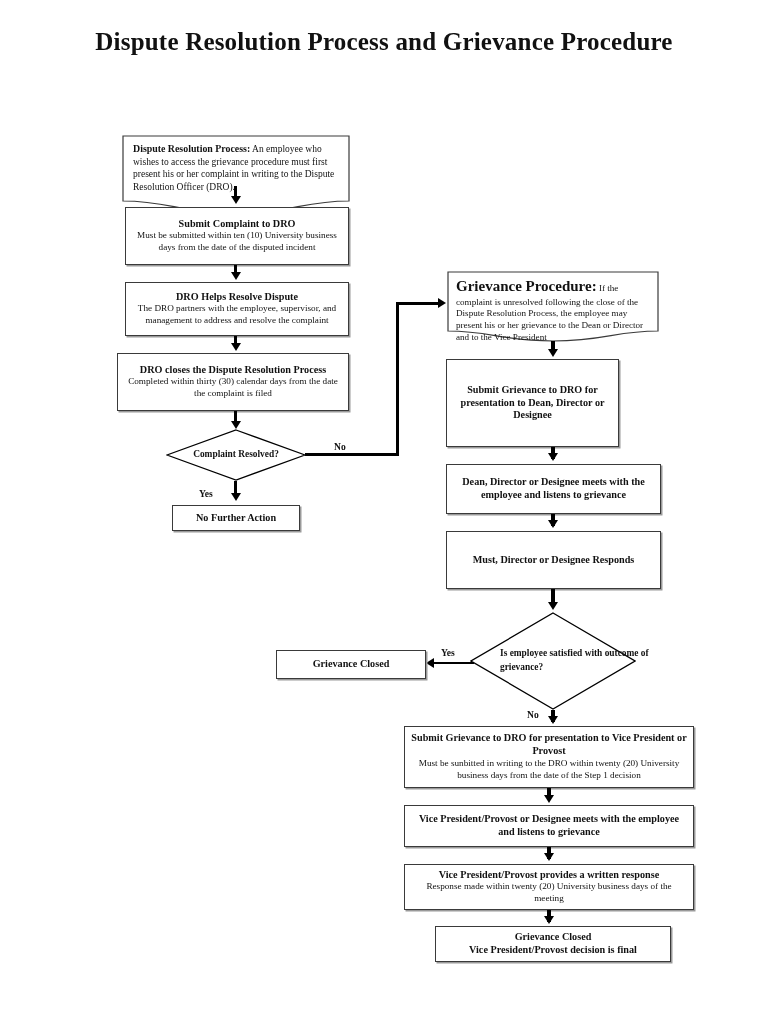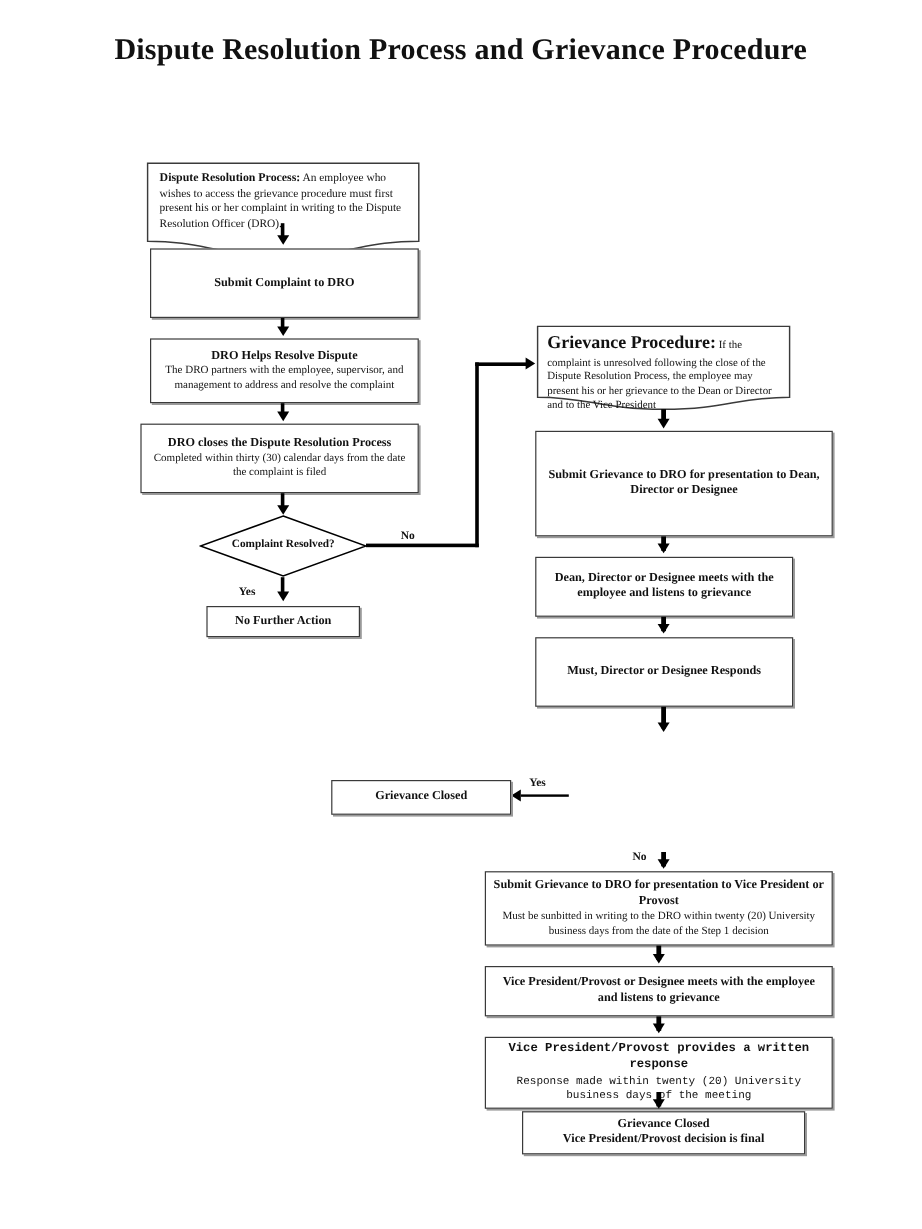--- a/index.html
+++ b/index.html
@@ -159,20 +159,21 @@
     <div class="doctext">
       <span class="hd">Dispute Resolution Process:</span><span class="bd"> An employee who wishes to access the grievance procedure must first present his or her complaint in writing to the Dispute Resolution Officer (DRO).</span>
     </div>
   </div>
 
   <div class="conn" style="left:234px; top:186px; width:3px; height:12px;"></div>
   <div class="arrow-down" style="left:231px; top:196px;"></div>
 
   <div class="node" style="left:125px; top:207px; width:224px; height:58px;">
     <span class="hd">Submit Complaint to DRO</span>
+    <span class="bd">Must be submitted within ten (10) University business days from the date of the disputed incident</span>
   </div>
 
   <div class="conn" style="left:234px; top:265px; width:3px; height:10px;"></div>
   <div class="arrow-down" style="left:231px; top:272px;"></div>
 
   <div class="node" style="left:125px; top:282px; width:224px; height:54px;">
     <span class="hd">DRO Helps Resolve Dispute</span>
     <span class="bd">The DRO partners with the employee, supervisor, and management to address and resolve the complaint</span>
   </div>
 
@@ -213,41 +214,47 @@
       <path d="M1,1 L211,1 L211,60 C168,60 158,70 106,70 C54,70 44,60 1,60 Z" fill="#ffffff" stroke="#3a3a3a" stroke-width="1.2"></path>
     </svg>
     <div class="doctext" style="padding:6px 8px 0 9px; font-size:9.1px; line-height:1.30;">
       <span class="hd" style="font-size:15px;">Grievance Procedure:</span><span class="bd"> If the complaint is unresolved following the close of the Dispute Resolution Process, the employee may present his or her grievance to the Dean or Director and to the Vice President</span>
     </div>
   </div>
 
   <div class="conn" style="left:551px; top:341px; width:4px; height:12px;"></div>
   <div class="arrow-down" style="left:548px; top:349px;"></div>
 
-  <div class="node" style="left:446px; top:359px; width:248px; height:88px;">
+  <div class="node" style="left:446px; top:359px; width:173px; height:88px;">
     <span class="hd">Submit Grievance to DRO for presentation to Dean, Director or Designee</span>
   </div>
 
   <div class="conn" style="left:551px; top:447px; width:4px; height:12px;"></div>
   <div class="arrow-down" style="left:548px; top:453px;"></div>
 
   <div class="node" style="left:446px; top:464px; width:215px; height:50px;">
     <span class="hd">Dean, Director or Designee meets with the employee and listens to grievance</span>
   </div>
 
   <div class="conn" style="left:551px; top:514px; width:4px; height:12px;"></div>
   <div class="arrow-down" style="left:548px; top:520px;"></div>
 
   <div class="node" style="left:446px; top:531px; width:215px; height:58px;">
     <span class="hd">Must, Director or Designee Responds</span>
   </div>
 
   <div class="conn" style="left:551px; top:589px; width:4px; height:18px;"></div>
   <div class="arrow-down" style="left:548px; top:602px;"></div>
 
+  <div class="diamond" style="left:470px; top:612px; width:166px; height:98px;">
+    <svg viewBox="0 0 166 98" preserveAspectRatio="none">
+      <polygon points="83,1 165,49 83,97 1,49" fill="#ffffff" stroke="#000000" stroke-width="1.3"></polygon>
+    </svg>
+    <div class="dtext" style="padding:0 30px;">Is employee satisfied with outcome of grievance?</div>
+  </div>
 
   <div class="conn" style="left:434px; top:662px; width:40px; height:2px;"></div>
   <div class="arrow-left" style="left:426px; top:658px;"></div>
   <div class="edge-label" style="left:441px; top:647px;">Yes</div>
 
   <div class="node" style="left:276px; top:650px; width:150px; height:29px;">
     <span class="hd">Grievance Closed</span>
   </div>
 
   <div class="conn" style="left:551px; top:710px; width:4px; height:12px;"></div>
@@ -262,21 +269,21 @@
   <div class="conn" style="left:547px; top:788px; width:4px; height:12px;"></div>
   <div class="arrow-down" style="left:544px; top:795px;"></div>
 
   <div class="node" style="left:404px; top:805px; width:290px; height:42px;">
     <span class="hd">Vice President/Provost or Designee meets with the employee and listens to grievance</span>
   </div>
 
   <div class="conn" style="left:547px; top:847px; width:4px; height:12px;"></div>
   <div class="arrow-down" style="left:544px; top:853px;"></div>
 
-  <div class="node" style="left:404px; top:864px; width:290px; height:60px;font-family:Liberation Mono, monospace;">
+  <div class="node" style="left:404px; top:864px; width:290px; height:46px;">
     <span class="hd">Vice President/Provost provides a written response</span>
     <span class="bd">Response made within twenty (20) University business days of the meeting</span>
   </div>
 
   <div class="conn" style="left:547px; top:910px; width:4px; height:12px;"></div>
   <div class="arrow-down" style="left:544px; top:916px;"></div>
 
   <div class="node" style="left:435px; top:926px; width:236px; height:36px;">
     <span class="hd">Grievance Closed</span>
     <span class="hd">Vice President/Provost decision is final</span>

